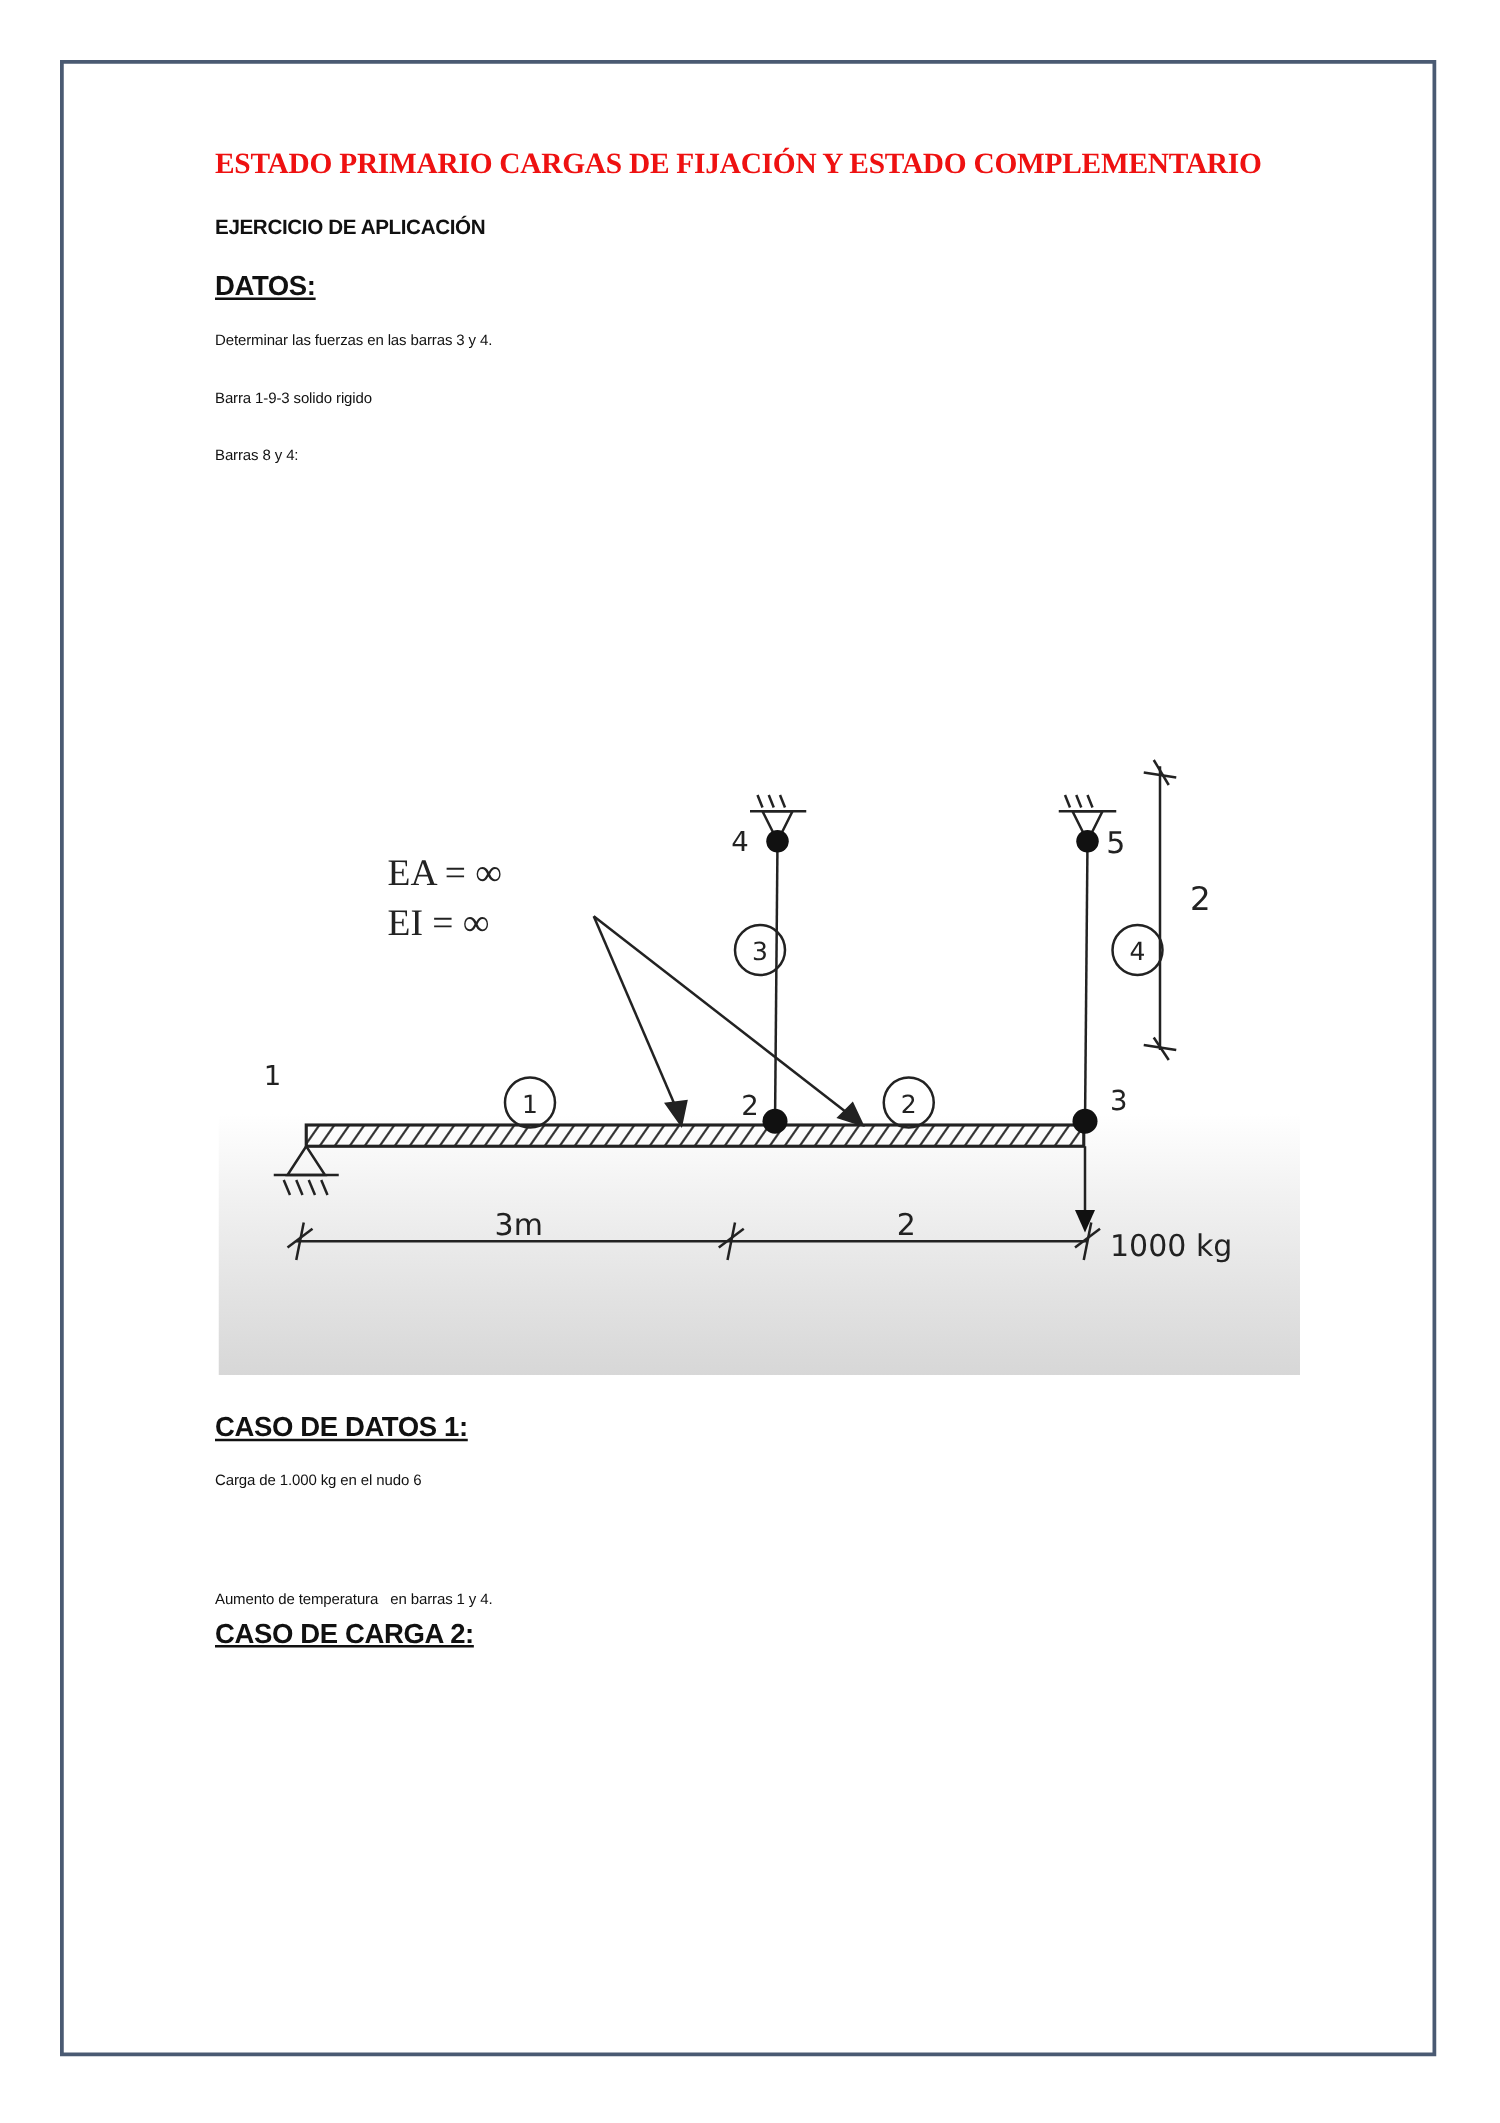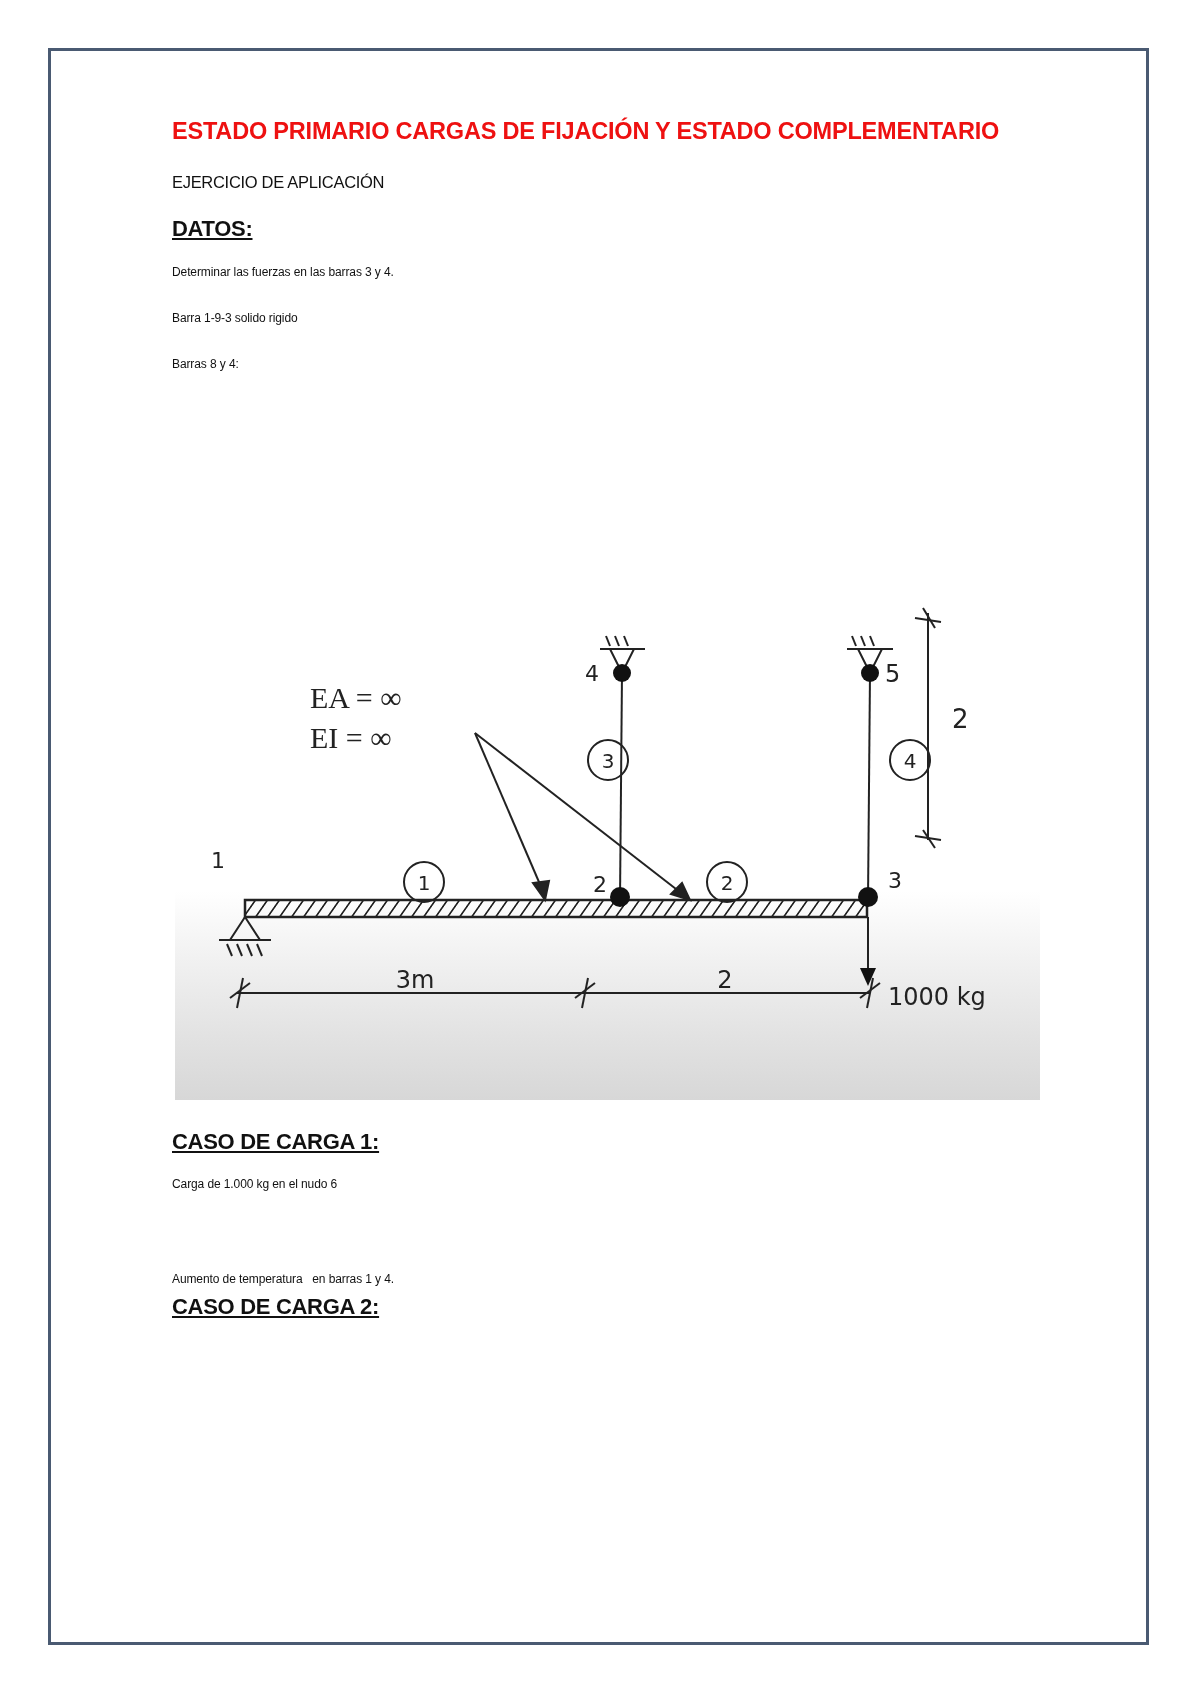--- a/index.html
+++ b/index.html
@@ -2,22 +2,22 @@
 <html><head>
 <meta charset="utf-8">
 <style>
   html, body { margin: 0; padding: 0; background: #ffffff; }
   body { width: 1200px; height: 1698px; position: relative; overflow: hidden;
          font-family: "Liberation Sans", "DejaVu Sans", sans-serif; color: #111; }
   .page-border { position: absolute; left: 48px; top: 48px; width: 1101px; height: 1597px;
                  border: 3px solid #4a5a72; box-sizing: border-box; }
   .content { position: absolute; left: 172px; top: 0; width: 900px; }
   .title { position: absolute; top: 118px; left: 0; margin: 0; font-size: 23.5px; font-weight: bold;
-           color: #ee1111; white-space: nowrap; letter-spacing: -0.2px; }
-  .subtitle { position: absolute; top: 173px; left: 0; font-size: 16.5px; font-weight: normal; white-space: nowrap; letter-spacing: -0.3px; }
+           color: #ee1111; white-space: nowrap; letter-spacing: -0.2px; font-family: Liberation Serif, serif; }
+  .subtitle { position: absolute; top: 173px; left: 0; font-size: 16.5px; font-weight: bold; white-space: nowrap; letter-spacing: -0.3px; }
   .section-head { position: absolute; left: 0; font-size: 22px; font-weight: bold; text-decoration: underline; white-space: nowrap; letter-spacing: -0.3px; }
   .para { position: absolute; left: 0; font-size: 12px; white-space: pre; letter-spacing: -0.1px; }
   .figure { position: absolute; left: 175px; top: 578px; width: 865px; height: 522px;
             background: linear-gradient(to bottom, #ffffff 0%, #ffffff 60%, #f2f2f2 72%, #e2e2e2 88%, #d7d7d7 100%); }
   .figure svg { position: absolute; left: 0; top: 0; width: 865px; height: 522px; }
   .fig-text { font-family: "DejaVu Sans", sans-serif; fill: #222; }
   .fig-serif { font-family: "Liberation Serif", "DejaVu Serif", serif; fill: #222; }
 </style>
 </head>
 <body>
@@ -26,21 +26,21 @@
 
 <div class="content">
   <h1 class="title">ESTADO PRIMARIO CARGAS DE FIJACIÓN Y ESTADO COMPLEMENTARIO</h1>
   <div class="subtitle">EJERCICIO DE APLICACIÓN</div>
 
   <div class="section-head" style="top:216px">DATOS:</div>
   <div class="para" style="top:265px">Determinar las fuerzas en las barras 3 y 4.</div>
   <div class="para" style="top:311px">Barra 1-9-3 solido rigido</div>
   <div class="para" style="top:357px">Barras 8 y 4:</div>
 
-  <div class="section-head" style="top:1129px">CASO DE CARGA 1:</div>
+  <div class="section-head" style="top:1129px">CASO DE DATOS 1:</div>
   <div class="para" style="top:1177px">Carga de 1.000 kg en el nudo 6</div>
   <div class="section-head" style="top:1294px">CASO DE CARGA 2:</div>
   <div class="para" style="top:1272px">Aumento de temperatura   en barras 1 y 4.</div>
 </div>
 
 <div class="figure">
   <svg viewBox="0 0 865 522" xmlns="http://www.w3.org/2000/svg">
     <defs>
       <pattern id="hatch" patternUnits="userSpaceOnUse" width="12" height="14" patternTransform="skewX(-35)">
         <line x1="6" y1="0" x2="6" y2="14" stroke="#222" stroke-width="2"></line>

